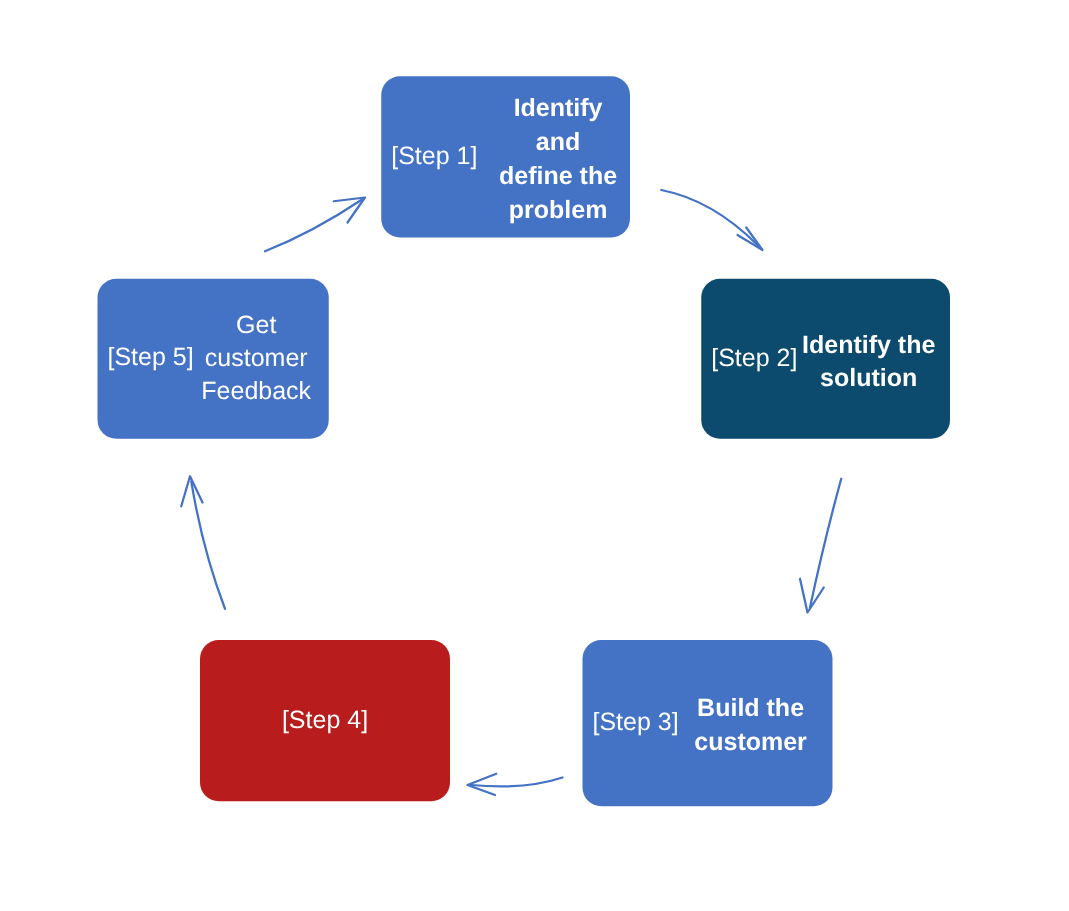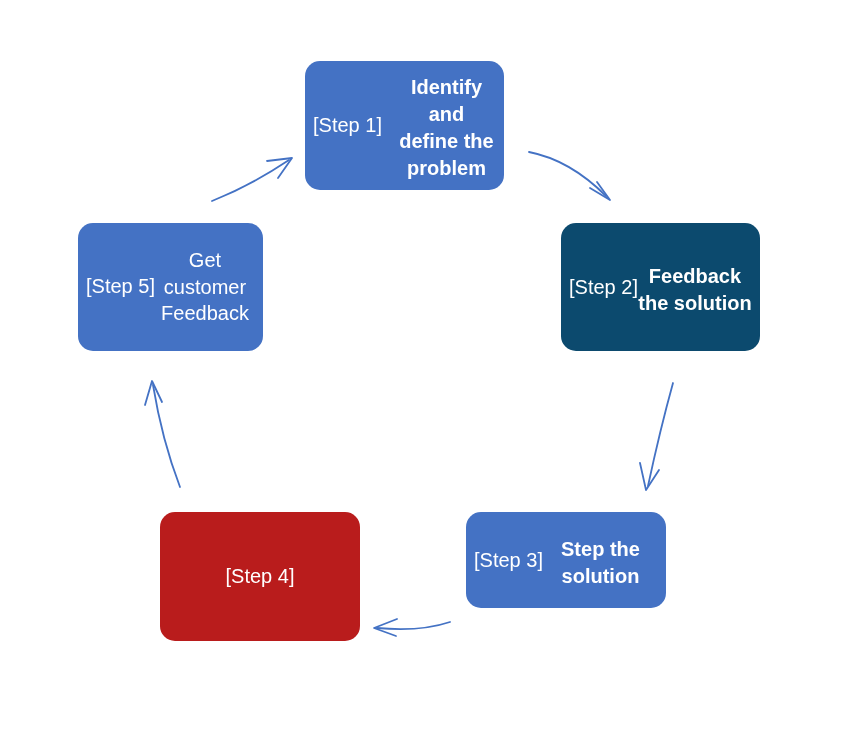--- a/index.html
+++ b/index.html
@@ -52,21 +52,21 @@
     margin-top: 5px;
   }
   .step-title.plain {
     font-weight: 400;
     margin-top: 0;
   }
 
   
   #box-step-1 { left: 305px; top: 61px;  width: 199px; height: 129px; }
   #box-step-2 { left: 561px; top: 223px; width: 199px; height: 128px; }
-  #box-step-3 { left: 466px; top: 512px; width: 200px; height: 96px; }
+  #box-step-3 { left: 466px; top: 512px; width: 200px; height: 133px; }
   #box-step-4 { left: 160px; top: 512px; width: 200px; height: 129px; }
   #box-step-5 { left: 78px;  top: 223px; width: 185px; height: 128px; }
 
   #box-step-1 .step-title { max-width: 185px; margin-left: 15px; }
   #box-step-5 .step-label { line-height: 1.18; }
 </style>
 </head>
 <body>
 
 <div id="canvas" style="background: rgb(255, 255, 255);">
@@ -99,26 +99,26 @@
     </g>
   </svg>
 
   <div class="step-box" id="box-step-1" style="background: rgb(68, 114, 196); color: rgb(255, 255, 255);">
     <div class="step-label">[Step 1]</div>
     <div class="step-title" style="font-weight: 700;">Identify and define the problem</div>
   </div>
 
   <div class="step-box" id="box-step-2" style="background: #0c4a6e; color: rgb(255, 255, 255);">
     <div class="step-label">[Step 2]</div>
-    <div class="step-title" style="font-weight: 700;">Feedback the solution</div>
+    <div class="step-title" style="font-weight: 700;">Identify the solution</div>
   </div>
 
   <div class="step-box" id="box-step-3" style="background: rgb(68, 114, 196); color: rgb(255, 255, 255);">
     <div class="step-label">[Step 3]</div>
-    <div class="step-title" style="font-weight: 700;">Step the solution</div>
+    <div class="step-title" style="font-weight: 700;">Build the customer</div>
   </div>
 
   <div class="step-box" id="box-step-4" style="background: #b91c1c; color: rgb(255, 255, 255);">
     <div class="step-label">[Step 4]</div>
   </div>
 
   <div class="step-box" id="box-step-5" style="background: rgb(68, 114, 196); color: rgb(255, 255, 255);">
     <div class="step-label">[Step 5]</div>
     <div class="step-title plain" style="font-weight: 400;">Get customer Feedback</div>
   </div>

